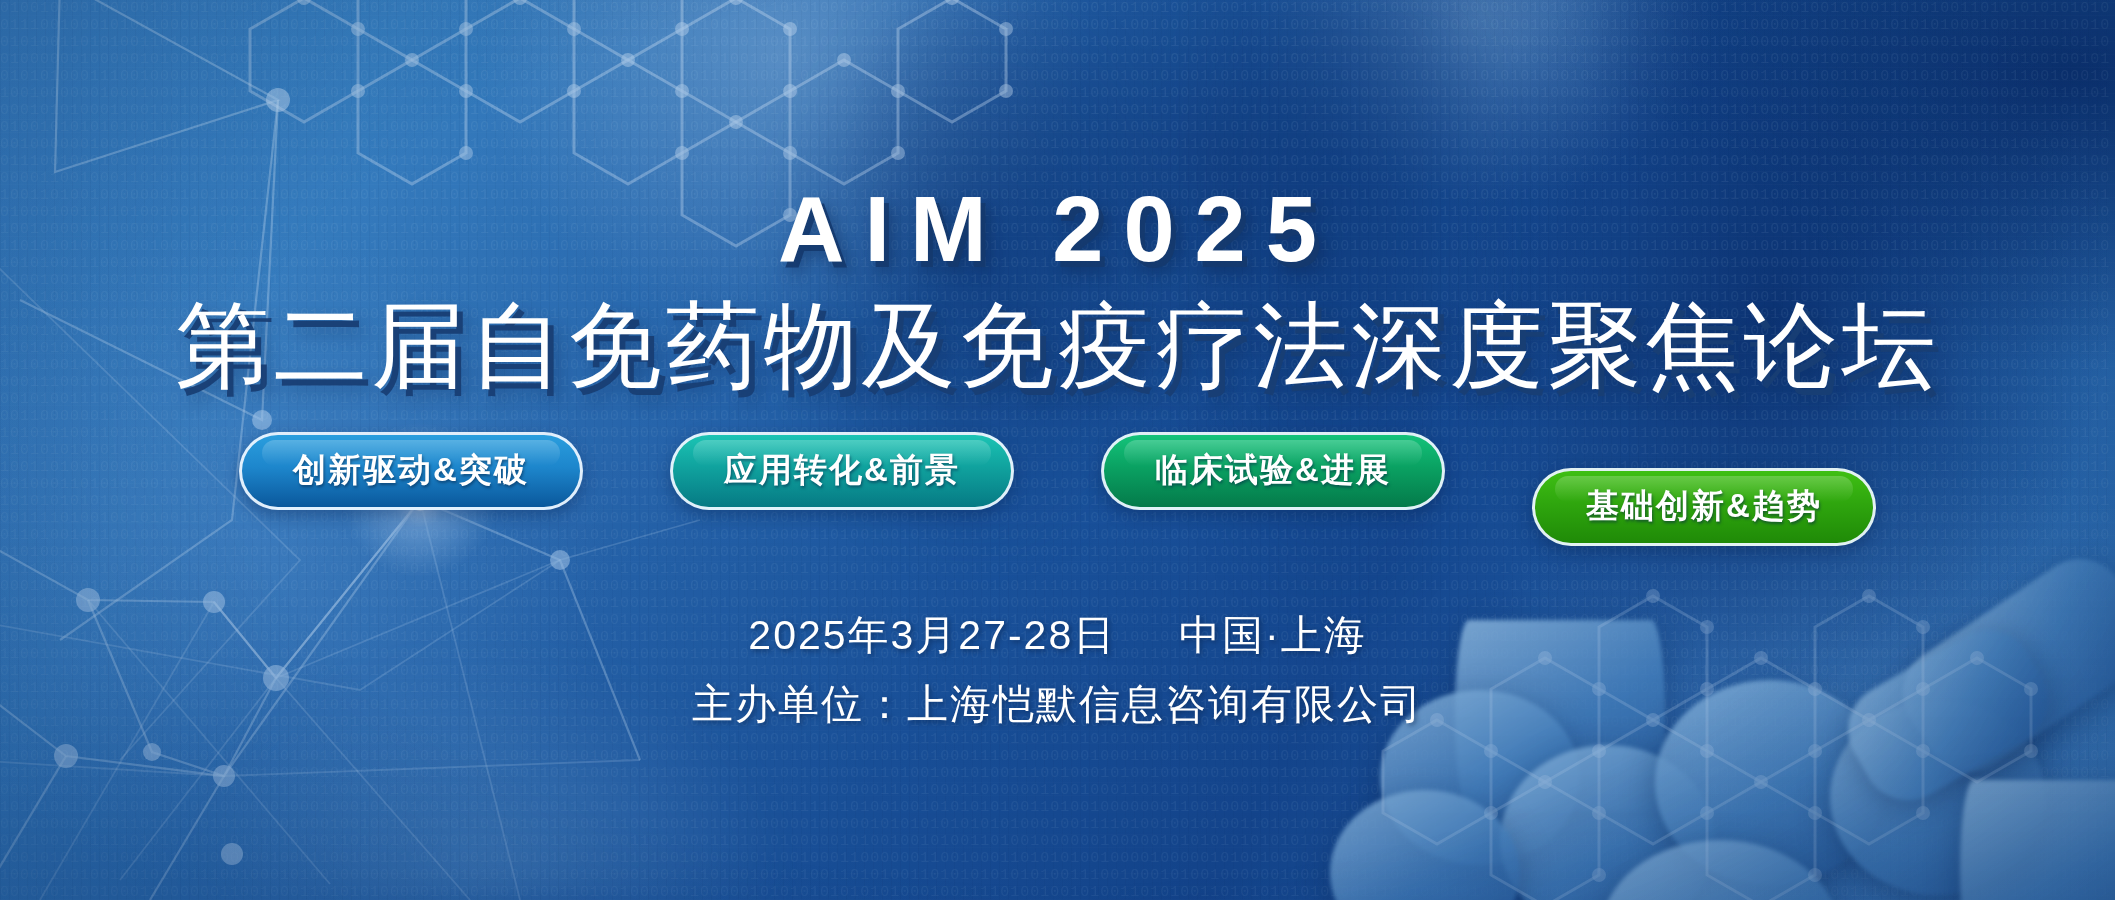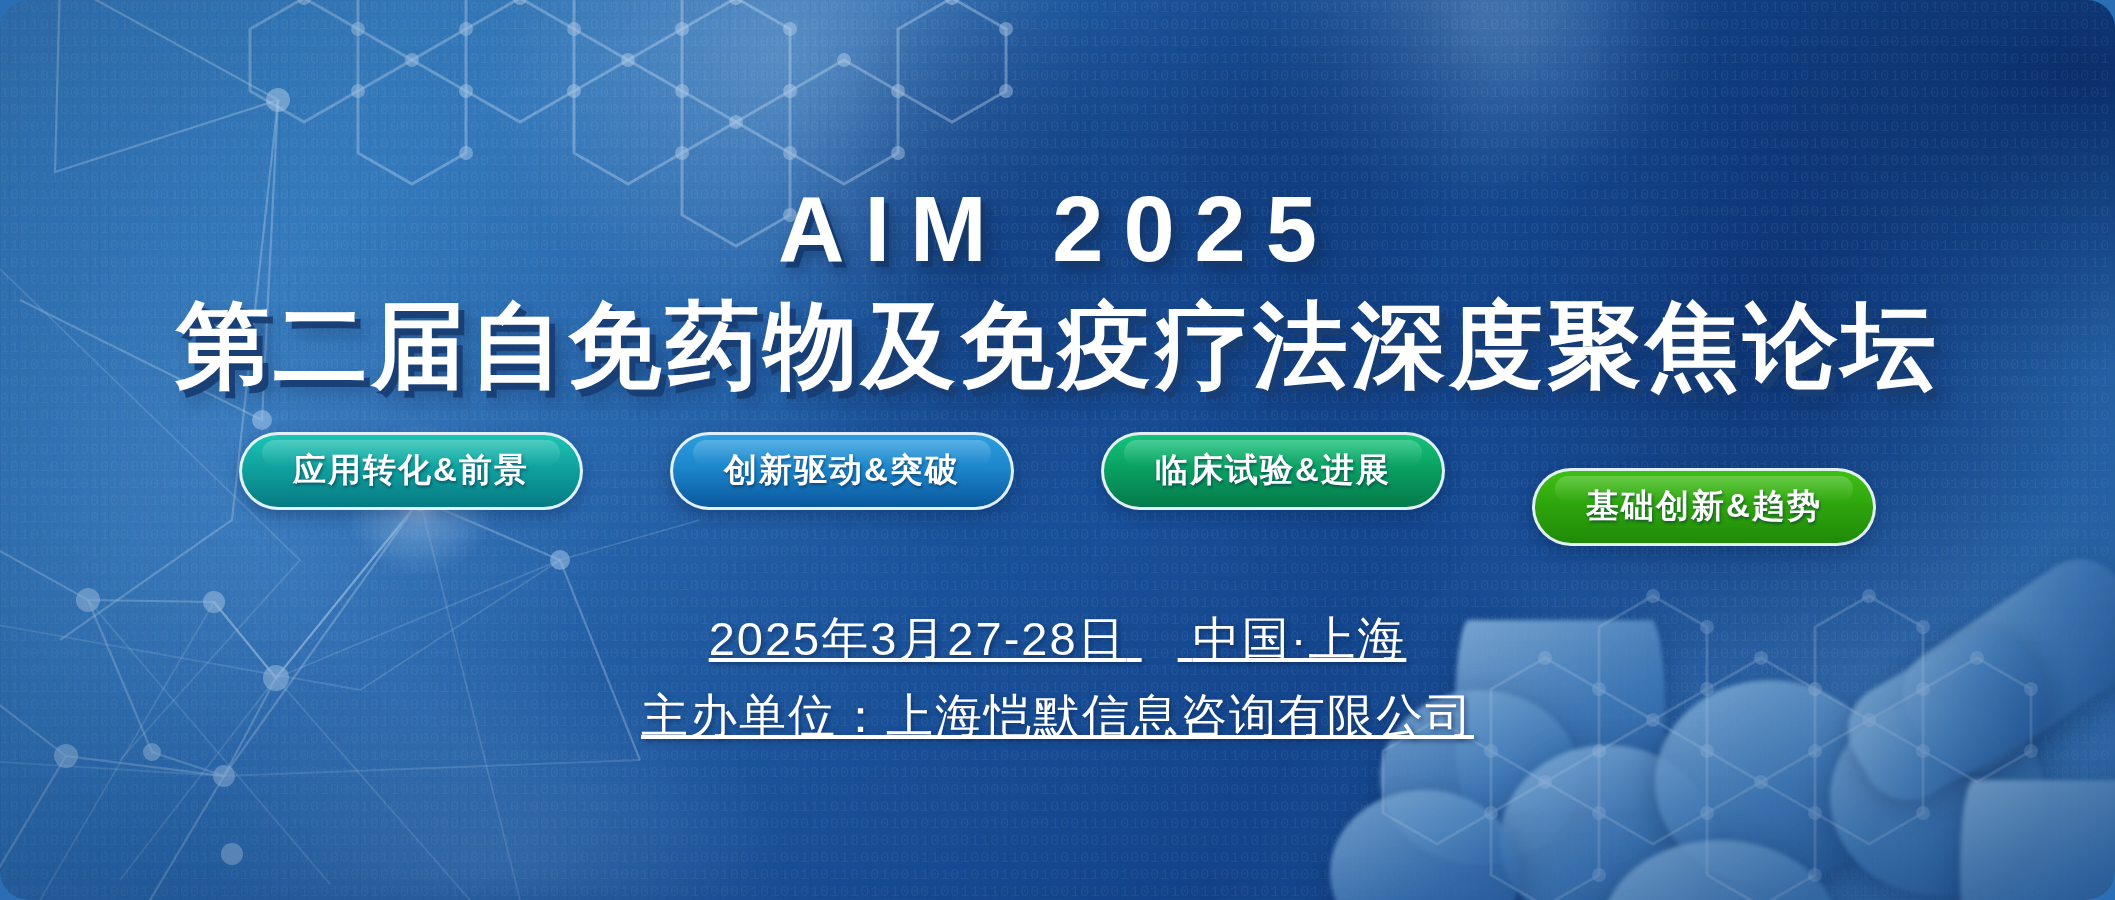--- a/index.html
+++ b/index.html
@@ -7,21 +7,20 @@
     width:2115px; height:900px;
     overflow:hidden;
     background:#2a6fb5;
     font-family:"Liberation Sans","DejaVu Sans",sans-serif;
   }
 
   .banner {
     position:relative;
     width:2115px; height:900px;
     overflow:hidden;
-    border-radius:28px;
   }
 
   
   .bg-layer { position:absolute; inset:0; }
 
   
   .bg-base {
     background:
       radial-gradient(ellipse 620px 520px at 58% 18%, rgba(18,64,130,.75) 0%, rgba(18,64,130,0) 62%),
       radial-gradient(ellipse 520px 640px at 84% 34%, rgba(9,48,112,.80) 0%, rgba(9,48,112,0) 64%),
@@ -97,21 +96,21 @@
     text-shadow:
       5px 6px 0 rgba(21,58,110,.92),
       8px 10px 16px rgba(10,36,78,.45);
     white-space:nowrap;
     line-height:1;
   }
 
   .title-cn {
     margin-top:22px;
     font-size:94px;
-    font-weight:bold;
+    font-weight:normal;
     letter-spacing:4px;
     color:#ffffff;
     text-shadow:
       6px 7px 0 rgba(24,62,116,.95),
       10px 12px 18px rgba(9,34,76,.42);
     white-space:nowrap;
     line-height:1.05;
   }
 
   .pill-row {
@@ -138,26 +137,25 @@
     letter-spacing:2px;
     text-shadow:1px 2px 3px rgba(6,34,70,.55);
     position:relative; z-index:1;
   }
 
   .meta {
     margin-top:62px;
     display:flex; flex-direction:column; align-items:center; gap:14px;
   }
   .meta-line {
-    font-size:47px;
+    font-size:41px;
     color:#ffffff;
     letter-spacing:2px;
     text-shadow:2px 2px 5px rgba(8,36,78,.62);
     white-space:nowrap;
-    text-decoration:underline;
   }
   .meta-line .gap { display:inline-block; width:36px; }
 </style>
 </head>
 <body>
 
 <div class="banner">
 
   <div class="bg-layer bg-base"></div>
   <div class="bg-layer bg-bokeh"></div>
@@ -267,26 +265,26 @@
   <div class="bg-layer bg-vignette"></div>
 
   <div class="content">
 
     <div class="title-en">AIM 2025</div>
 
     <div class="title-cn">第二届自免药物及免疫疗法深度聚焦论坛</div>
 
     <div class="pill-row">
 
+      <div class="pill" style="background:linear-gradient(180deg,#2a9ede 0%,#1d86cc 45%,#0a589c 100%);">
+        <span class="pill-label">创新驱动&amp;突破</span>
+      </div>
+
       <div class="pill" style="background:linear-gradient(180deg,#1bc4b4 0%,#10a29e 45%,#067a84 100%);">
         <span class="pill-label">应用转化&amp;前景</span>
-      </div>
-
-      <div class="pill" style="background:linear-gradient(180deg,#2a9ede 0%,#1d86cc 45%,#0a589c 100%);">
-        <span class="pill-label">创新驱动&amp;突破</span>
       </div>
 
       <div class="pill" style="background:linear-gradient(180deg,#14c37a 0%,#0aa162 45%,#047a4a 100%);text-align:right;">
         <span class="pill-label">临床试验&amp;进展</span>
       </div>
 
       <div class="pill" style="background:linear-gradient(180deg,#3fbf14 0%,#2fa60e 45%,#1f8a07 100%);margin-top:36px;">
         <span class="pill-label">基础创新&amp;趋势</span>
       </div>
 

